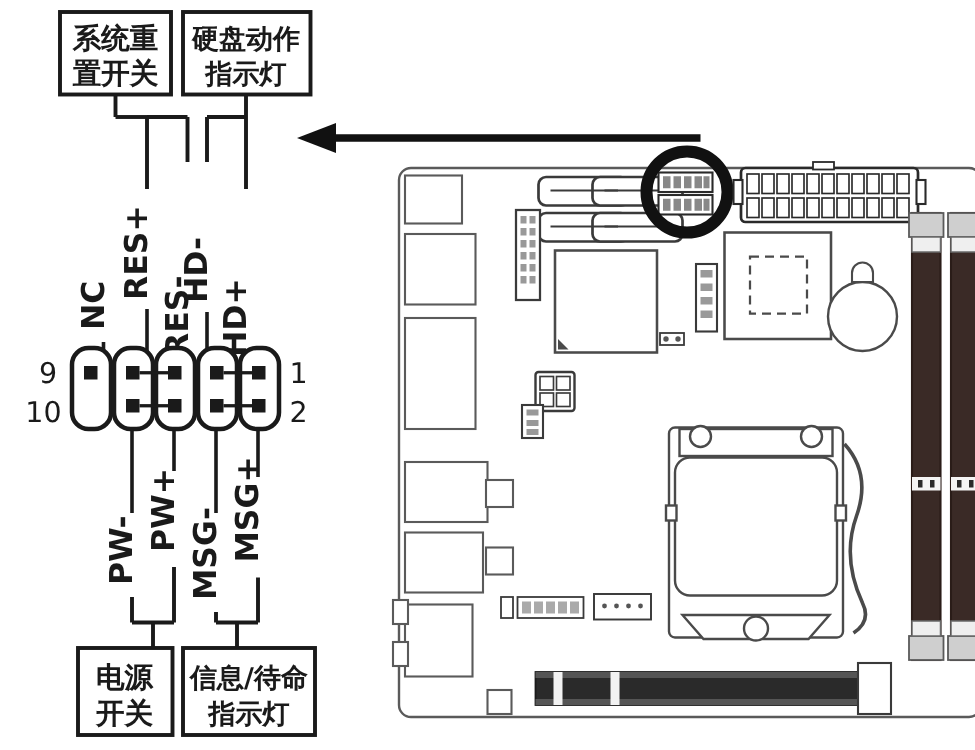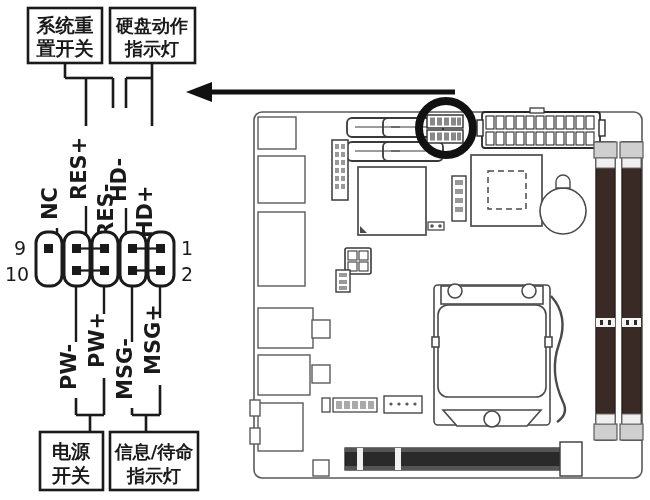--- a/index.html
+++ b/index.html
@@ -3,21 +3,21 @@
 <meta charset="utf-8">
 <style>
   html,body{margin:0;padding:0;}
   body{
     width:650px;height:500px;
     background:#ffffff;
     font-family:"DejaVu Sans","Liberation Sans",sans-serif;
     overflow:hidden;
     position:relative;
   }
-  #stage{position:absolute;left:0;top:0;width:596px;height:500px;}
+  #stage{position:absolute;left:12px;top:0;width:596px;height:500px;}
   svg{display:block;}
   .cjk{font-family:"DejaVu Sans","Liberation Sans",sans-serif;font-weight:700;}
 </style>
 </head>
 <body>
 
 <div id="stage">
 <svg width="650" height="500" viewBox="0 0 650 500" xmlns="http://www.w3.org/2000/svg">
 
   <rect x="0" y="0" width="650" height="500" fill="#ffffff"></rect>

